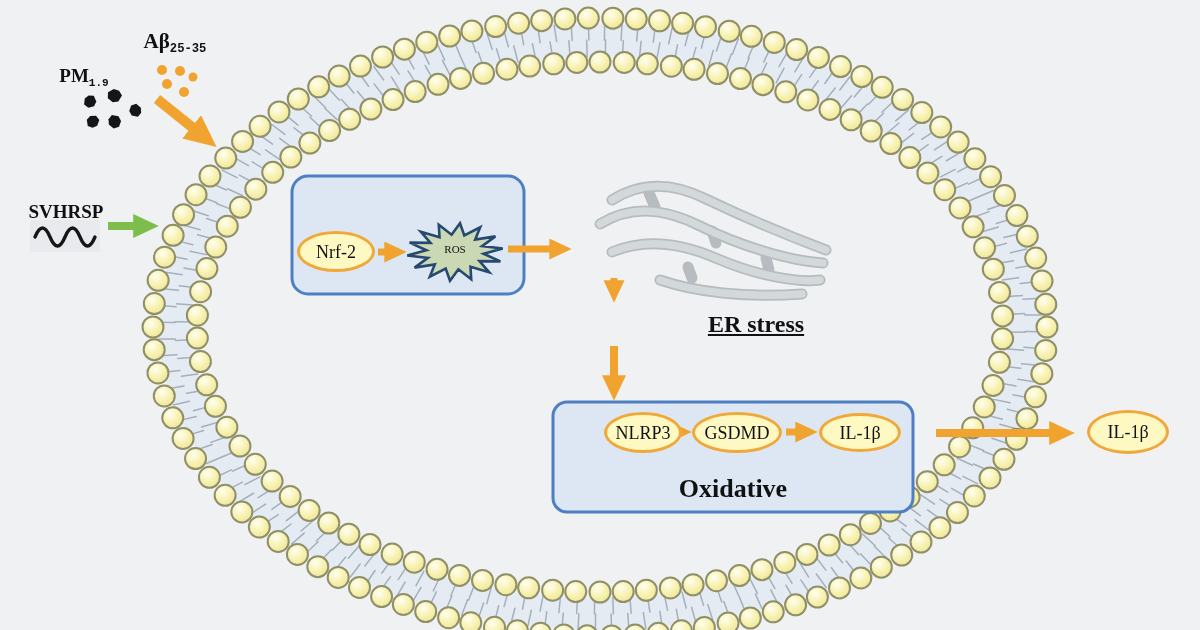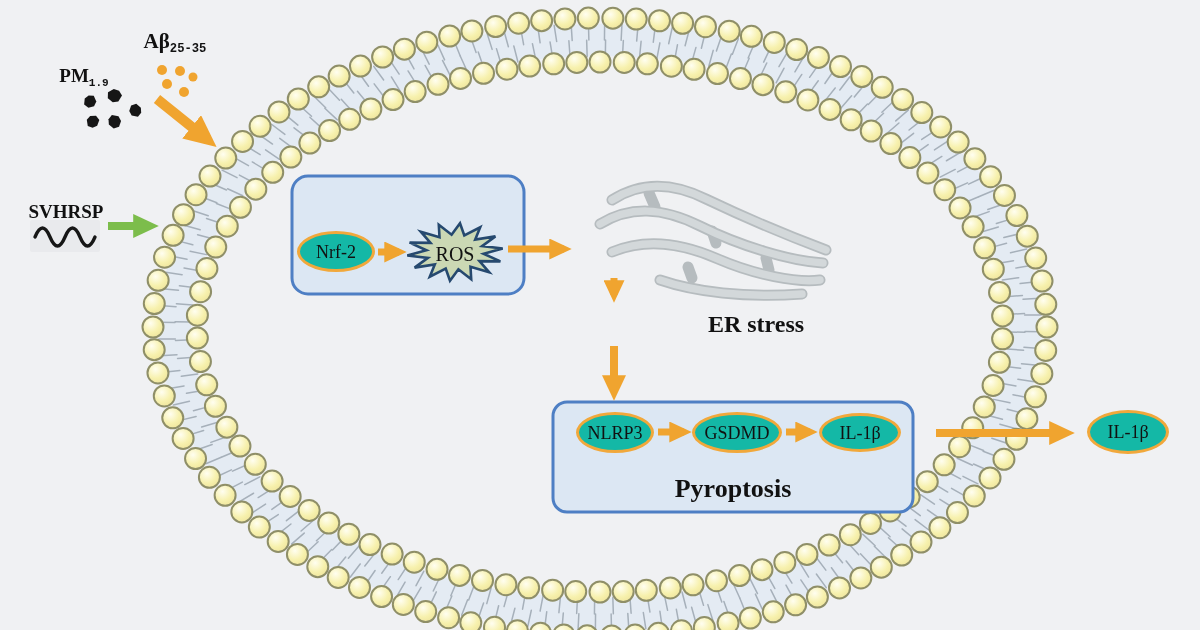--- a/index.html
+++ b/index.html
@@ -5,21 +5,21 @@
   html,body{margin:0;padding:0;}
   .stage{
     position:relative;width:1200px;height:630px;overflow:hidden;
     background:var(--background,#F0F1F3);
     font-family:"Liberation Serif","DejaVu Serif",serif;color:var(--ink,#111);
   }
   .stage svg{position:absolute;left:0;top:0;}
   .overlay{position:absolute;box-sizing:border-box;}
   .bluebox{fill:var(--box-fill,#DCE7F3);stroke:var(--box-border,#4E7FC4);stroke-width:3;}
   .pill{
-    position:absolute;box-sizing:border-box;background:#14b8a6;
+    position:absolute;box-sizing:border-box;background:#fef9c3;
     border:3px solid var(--node-border,#F1A83B);border-radius:50%;
     display:flex;align-items:center;justify-content:center;
     font-size:18px;line-height:1;white-space:nowrap;
   }
   .boxtitle{position:absolute;text-align:center;font-weight:bold;}
   .stim-label{position:absolute;text-align:center;font-weight:bold;white-space:nowrap;}
   .stim-label sub{font-size:0.58em;vertical-align:-0.35em;letter-spacing:0;font-family:Liberation Mono, monospace;}
   #beads-outer circle,#beads-inner circle{
     fill:url(#beadGrad);stroke:var(--bead-border,#8F8F68);stroke-width:2;
   }
@@ -584,22 +584,22 @@
   </svg>
 
   <div class="stim-label" style="left:133px;top:29px;width:84px;font-size:21px;">
     <span>Aβ</span><sub>25-35</sub>
   </div>
   <div class="stim-label" style="left:48px;top:65px;width:72px;font-size:19px;">
     <span>PM</span><sub>1.9</sub>
   </div>
   <div class="stim-label" style="left:20px;top:201px;width:92px;font-size:19px;">SVHRSP</div>
 
-  <div class="boxtitle" style="left:686px;top:311px;width:140px;font-size:24px;">ER stress</div>
-  <div class="boxtitle" style="left:553px;top:474px;width:360px;font-size:26px;">Pyroptosis</div>
-  <div class="overlay" style="left:423px;top:243px;width:64px;text-align:center;font-size:20px;">ROS</div>
+  <div class="boxtitle" style="left:686px;top:311px;width:140px;font-size:24px;text-decoration:underline;">ER stress</div>
+  <div class="boxtitle" style="left:553px;top:474px;width:360px;font-size:26px;">Oxidative</div>
+  <div class="overlay" style="left:423px;top:243px;width:64px;text-align:center;font-size:11px;">ROS</div>
 
   <div class="pill" style="left:297px;top:231px;width:78px;height:41px;">Nrf-2</div>
-  <div class="pill" style="left:576px;top:412px;width:78px;height:41px;">NLRP3</div>
+  <div class="pill" style="left:604px;top:412px;width:78px;height:41px;">NLRP3</div>
   <div class="pill" style="left:692px;top:412px;width:90px;height:41px;">GSDMD</div>
   <div class="pill" style="left:819px;top:413px;width:82px;height:39px;">IL-1β</div>
   <div class="pill" style="left:1087px;top:410px;width:82px;height:44px;">IL-1β</div>
 </div>
 
 </body></html>

